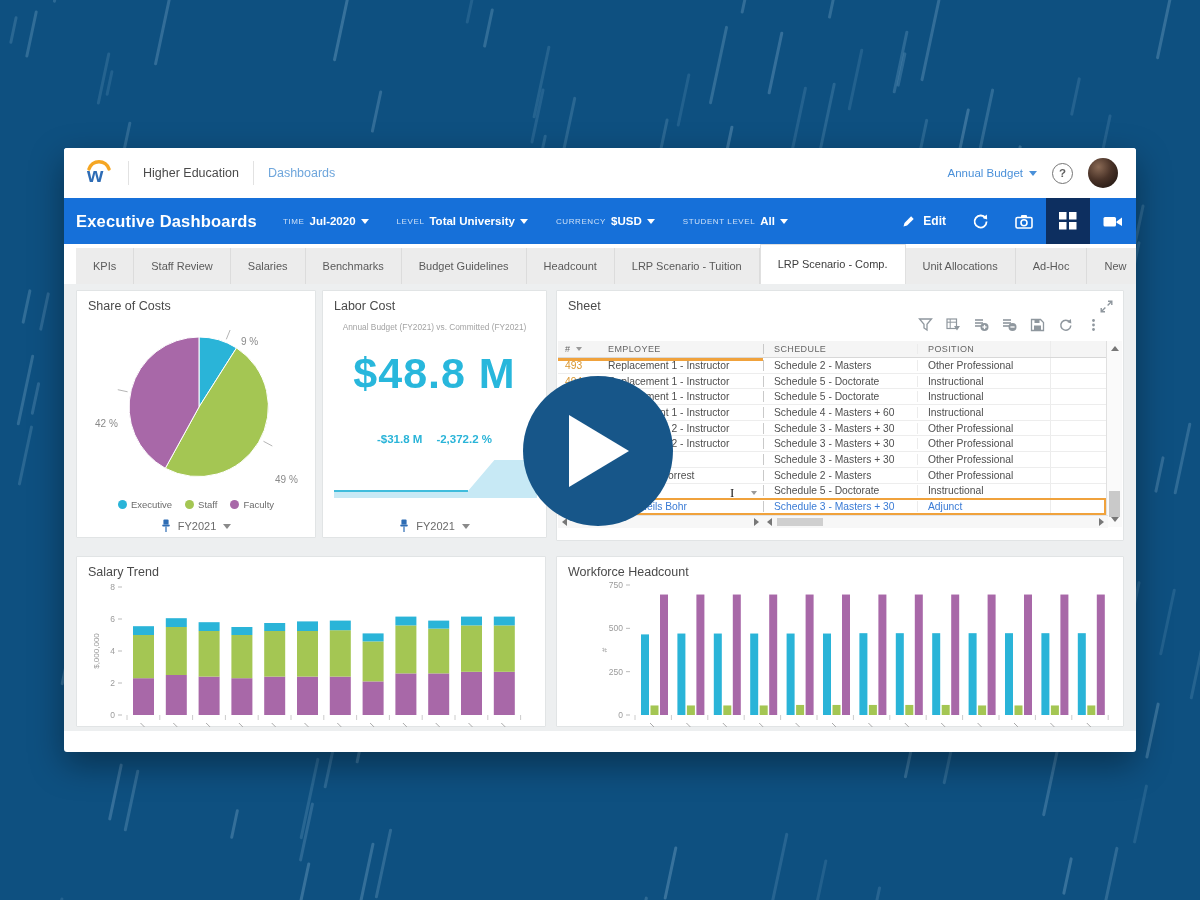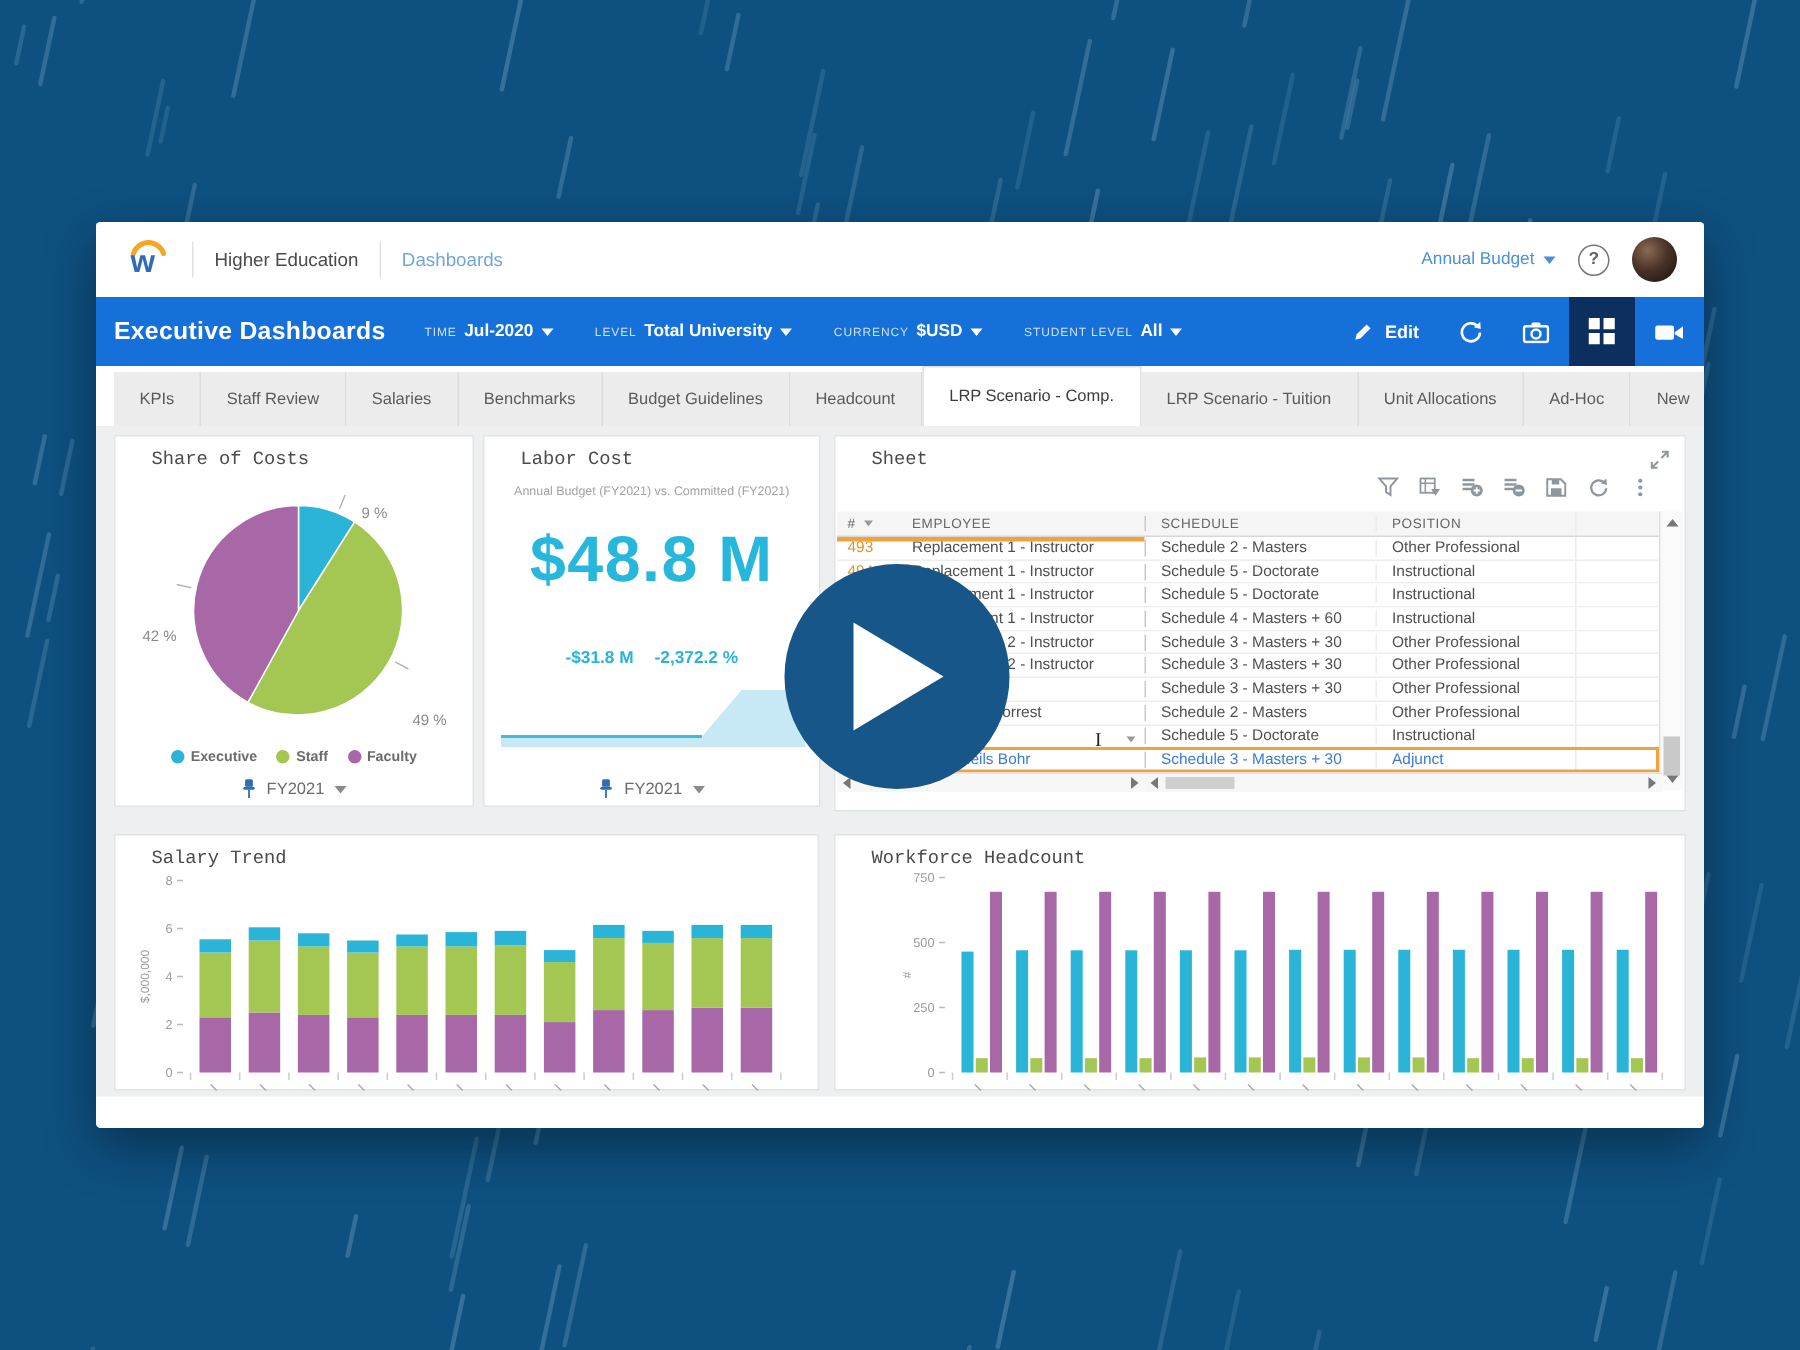--- a/index.html
+++ b/index.html
@@ -44,29 +44,29 @@
 
   
   #tabstrip { position:absolute; left:0; top:96px; width:100%; height:40px; background:#fff; display:flex; align-items:flex-end; padding-left:12px; }
   .tab { height:36px; line-height:36px; padding:0 17px; font-size:11px; color:#5a5a5a;
          background:#ececec; border-right:1px solid #dcdcdc; white-space:nowrap; }
   .tab.active { background:#fff; border:1px solid #e0e0e0; border-bottom:none; height:40px; line-height:38px; color:#3c3c3c; }
 
   
   #content { position:absolute; left:0; top:136px; width:100%; height:447px; background:#edeff0; }
   .card { position:absolute; background:#fff; border:1px solid #e1e4e5; border-radius:1px; }
-  .card-title { position:absolute; left:24px; top:8px; font-size:12.5px; color:#4a4a4a;font-family:Liberation Mono, monospace; }
+  .card-title { position:absolute; left:11px; top:8px; font-size:12.5px; color:#4a4a4a; }
   #card-pie       { left:12px;  top:6px;   width:240px; height:248px; }
   #card-labor     { left:258px; top:6px;   width:225px; height:248px; }
   #card-sheet     { left:492px; top:6px;   width:568px; height:251px; }
   #card-salary    { left:12px;  top:272px; width:470px; height:171px; }
   #card-workforce { left:492px; top:272px; width:568px; height:171px; }
 
   .legend { position:absolute; left:0; top:208px; width:100%; display:flex; justify-content:center; gap:13px; }
-  .legend .item { display:flex; align-items:center; gap:4px; font-size:9.5px; color:#6b6b6b;font-weight:bold; }
+  .legend .item { display:flex; align-items:center; gap:4px; font-size:9.5px; color:#6b6b6b; }
   .legend .dot { width:9px; height:9px; border-radius:50%; }
   .pinrow { position:absolute; left:0; top:228px; width:100%; display:flex; justify-content:center; align-items:center; gap:7px;
             font-size:11px; color:#6b6b6b; }
   .caret-g { width:0; height:0; border-left:4px solid transparent; border-right:4px solid transparent; border-top:5px solid #8a8a8a; }
 
   
   .labor-sub { position:absolute; left:0; top:31px; width:100%; text-align:center; font-size:8.3px; color:#a3a3a3; }
   .labor-val { position:absolute; left:0; top:58px; width:100%; text-align:center; font-size:43px; font-weight:bold; color:#28b7dc; letter-spacing:1px; }
   .labor-delta { position:absolute; left:0; top:142px; width:100%; display:flex; justify-content:center; gap:14px;
                  font-size:11.5px; font-weight:bold; color:#2ab4d8; }
@@ -342,22 +342,22 @@
       </div>
     </div>
 
     <div id="tabstrip">
         <div class="tab">KPIs</div>
         <div class="tab">Staff Review</div>
         <div class="tab">Salaries</div>
         <div class="tab">Benchmarks</div>
         <div class="tab">Budget Guidelines</div>
         <div class="tab">Headcount</div>
+        <div class="tab">LRP Scenario - Tuition</div>
         <div class="tab active">LRP Scenario - Comp.</div>
-        <div class="tab">LRP Scenario - Tuition</div>
         <div class="tab">Unit Allocations</div>
         <div class="tab">Ad-Hoc</div>
         <div class="tab">New</div>
       </div>
 
     <div id="content">
 
       <div class="card" id="card-pie">
         <div class="card-title">Share of Costs</div>
         <div id="pie-holder" style="position: absolute; left: 12px; top: 24px; width: 216px; height: 182px;">

